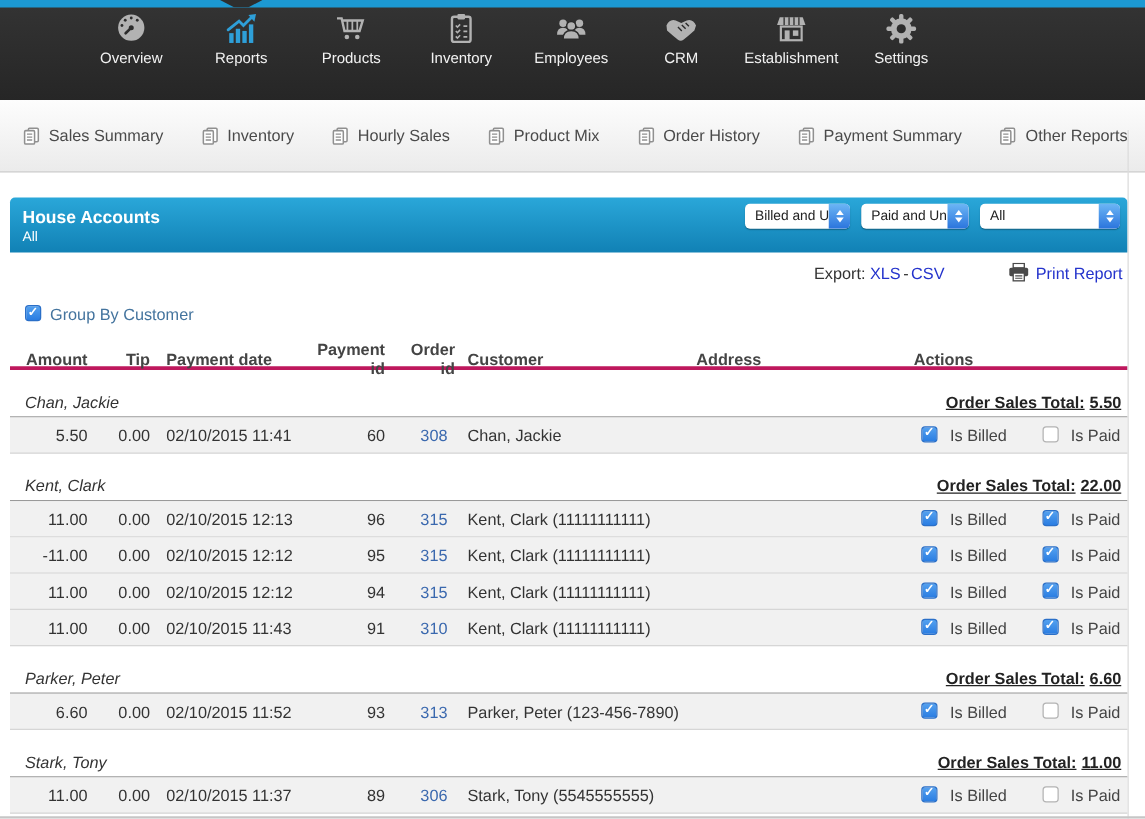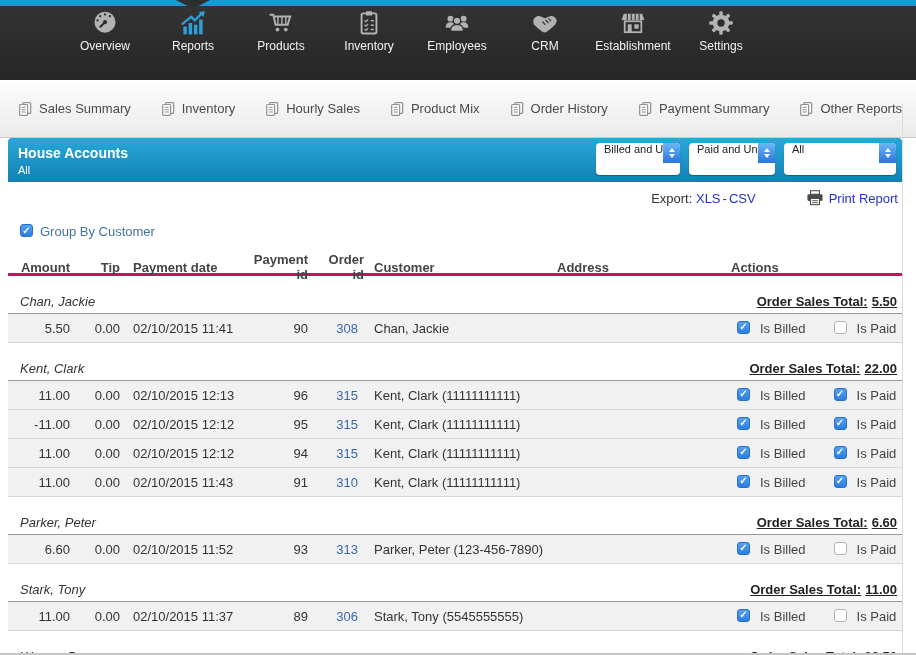--- a/index.html
+++ b/index.html
@@ -22,26 +22,26 @@
 
   
   .tabbar { height:58px; background:linear-gradient(#fdfdfd,#ebebeb); border-bottom:1px solid #c9c9c9;
             display:flex; align-items:center; padding-left:18px; gap:30px; }
   .tab { display:flex; align-items:center; gap:6px; color:#4a4a4a; font-size:13px; cursor:pointer; white-space:nowrap; }
   .tab svg { width:15px; height:16px; color:#909090; }
 
   
   .content { margin:0 14px 0 8px; width:894px; }
 
-  .panel-head { margin-top:0; height:44px; border-radius:4px 4px 0 0; position:relative; color:#fff;
+  .panel-head { margin-top:20px; height:44px; border-radius:4px 4px 0 0; position:relative; color:#fff;
                 background:linear-gradient(#2aa7d9,#1181b5); }
   .ph-title { position:absolute; left:10px; top:7px; font-size:14px; font-weight:bold; }
   .ph-sub { position:absolute; left:10px; top:26px; font-size:11px; }
   .ph-selects { position:absolute; right:6px; top:5px; display:flex; gap:9px; }
-  .mac-select { height:32px; background:#fff; border-radius:4px; display:flex; 
+  .mac-select { height:20px; background:#fff; border-radius:4px; display:flex; align-items:center;
                 font-size:11px; color:#222; box-shadow:0 1px 1px rgba(0,0,0,.3); cursor:pointer; overflow:hidden; }
   .sel-text { padding-left:8px; flex:1; white-space:nowrap; overflow:hidden; }
   .sel-stepper { width:17px; height:20px; flex:0 0 17px; background:linear-gradient(#6cb6f5,#2a74dd);
                  display:flex; flex-direction:column; align-items:center; justify-content:center; gap:2px; }
   .sel-stepper .up { width:0; height:0; border-left:3.5px solid transparent; border-right:3.5px solid transparent; border-bottom:4px solid #fff; }
   .sel-stepper .dn { width:0; height:0; border-left:3.5px solid transparent; border-right:3.5px solid transparent; border-top:4px solid #fff; }
   .ph-checks { position:absolute; right:8px; top:28px; display:flex; align-items:center; gap:16px; font-size:12.5px; }
   .chk-pair { display:flex; align-items:center; gap:5px; }
 
   .cb { width:13px; height:13px; border-radius:3px; background:#fff; border:1px solid #b3b3b3;
@@ -362,21 +362,21 @@
       <span class="gname">Chan, Jackie</span>
       <span class="gtotal">
         <span>Order Sales Total:</span><span class="gtotal-val">5.50</span>
       </span>
     </div>
 
   <div class="grid trow">
     <span class="c-amount">5.50</span>
     <span class="c-tip">0.00</span>
     <span class="c-date">02/10/2015 11:41</span>
-    <span class="c-payid">90</span>
+    <span class="c-payid">60</span>
     <span class="c-orderid">308</span>
     <span class="c-cust">Chan, Jackie</span>
     <span class="c-addr"></span>
     <span class="c-actions">
       <span class="cb checked"></span>
       <span class="cb-label">Is Billed</span>
       <span class="cb gap2"></span>
       <span class="cb-label">Is Paid</span>
     </span>
   </div>

